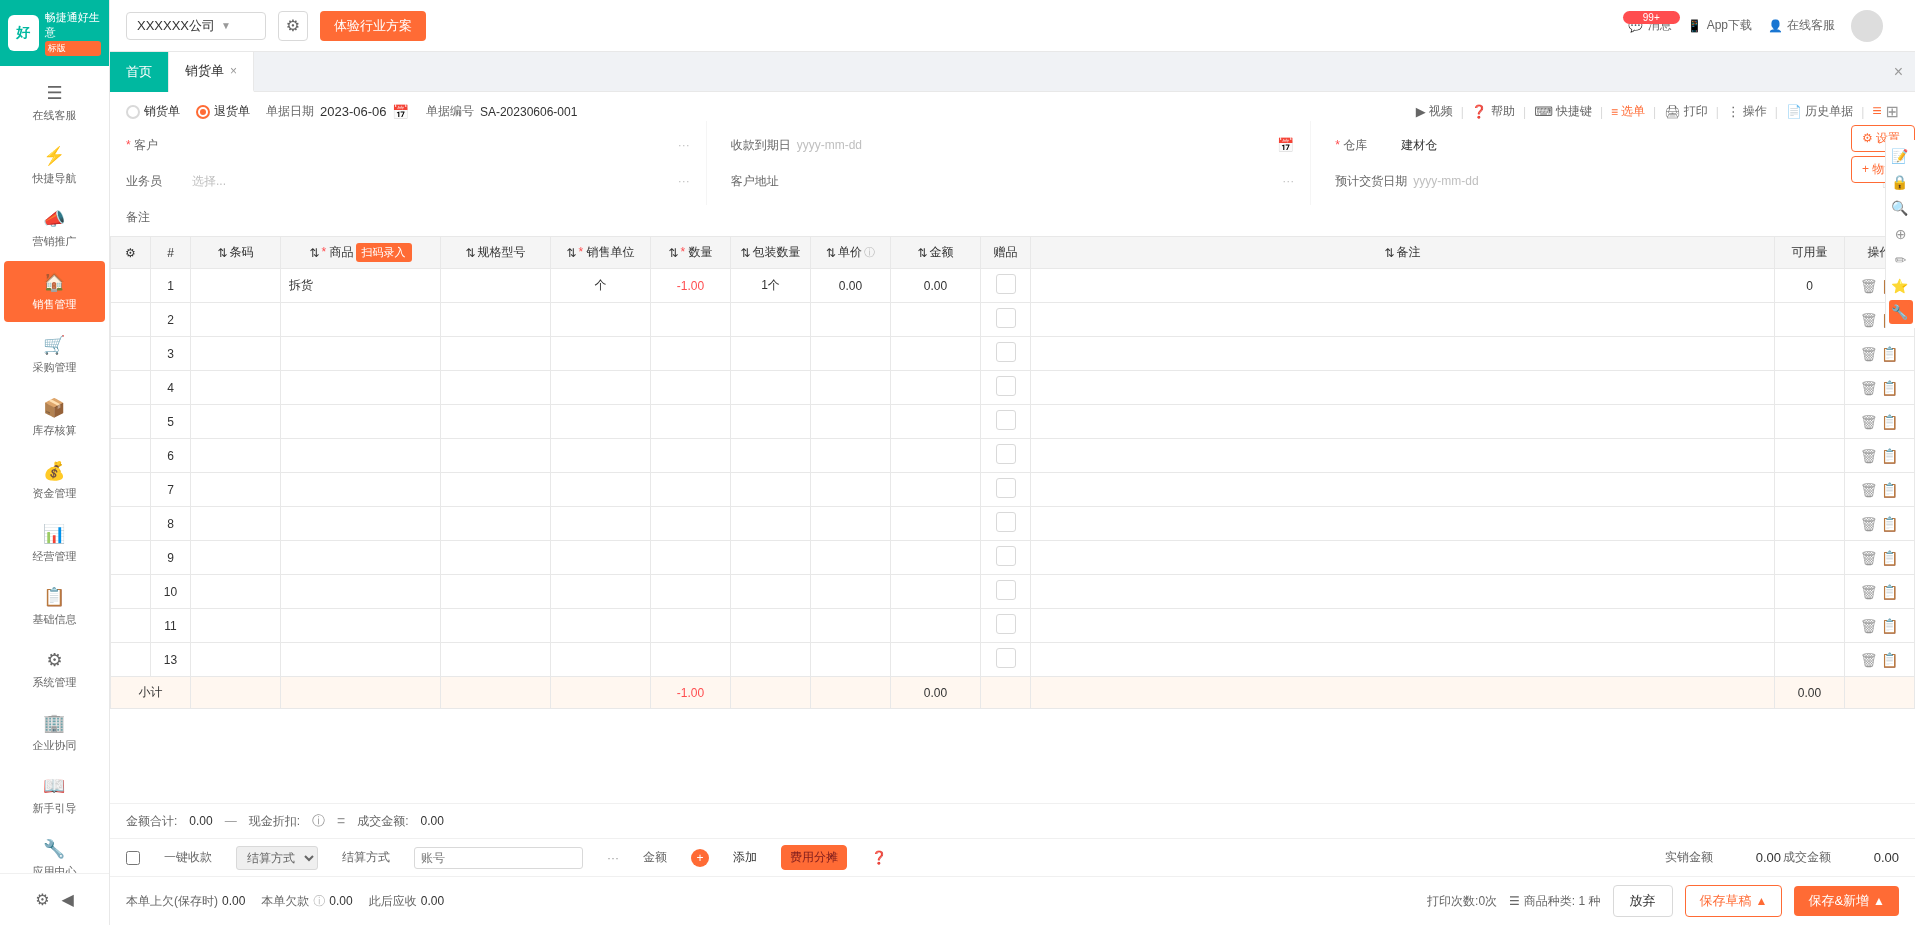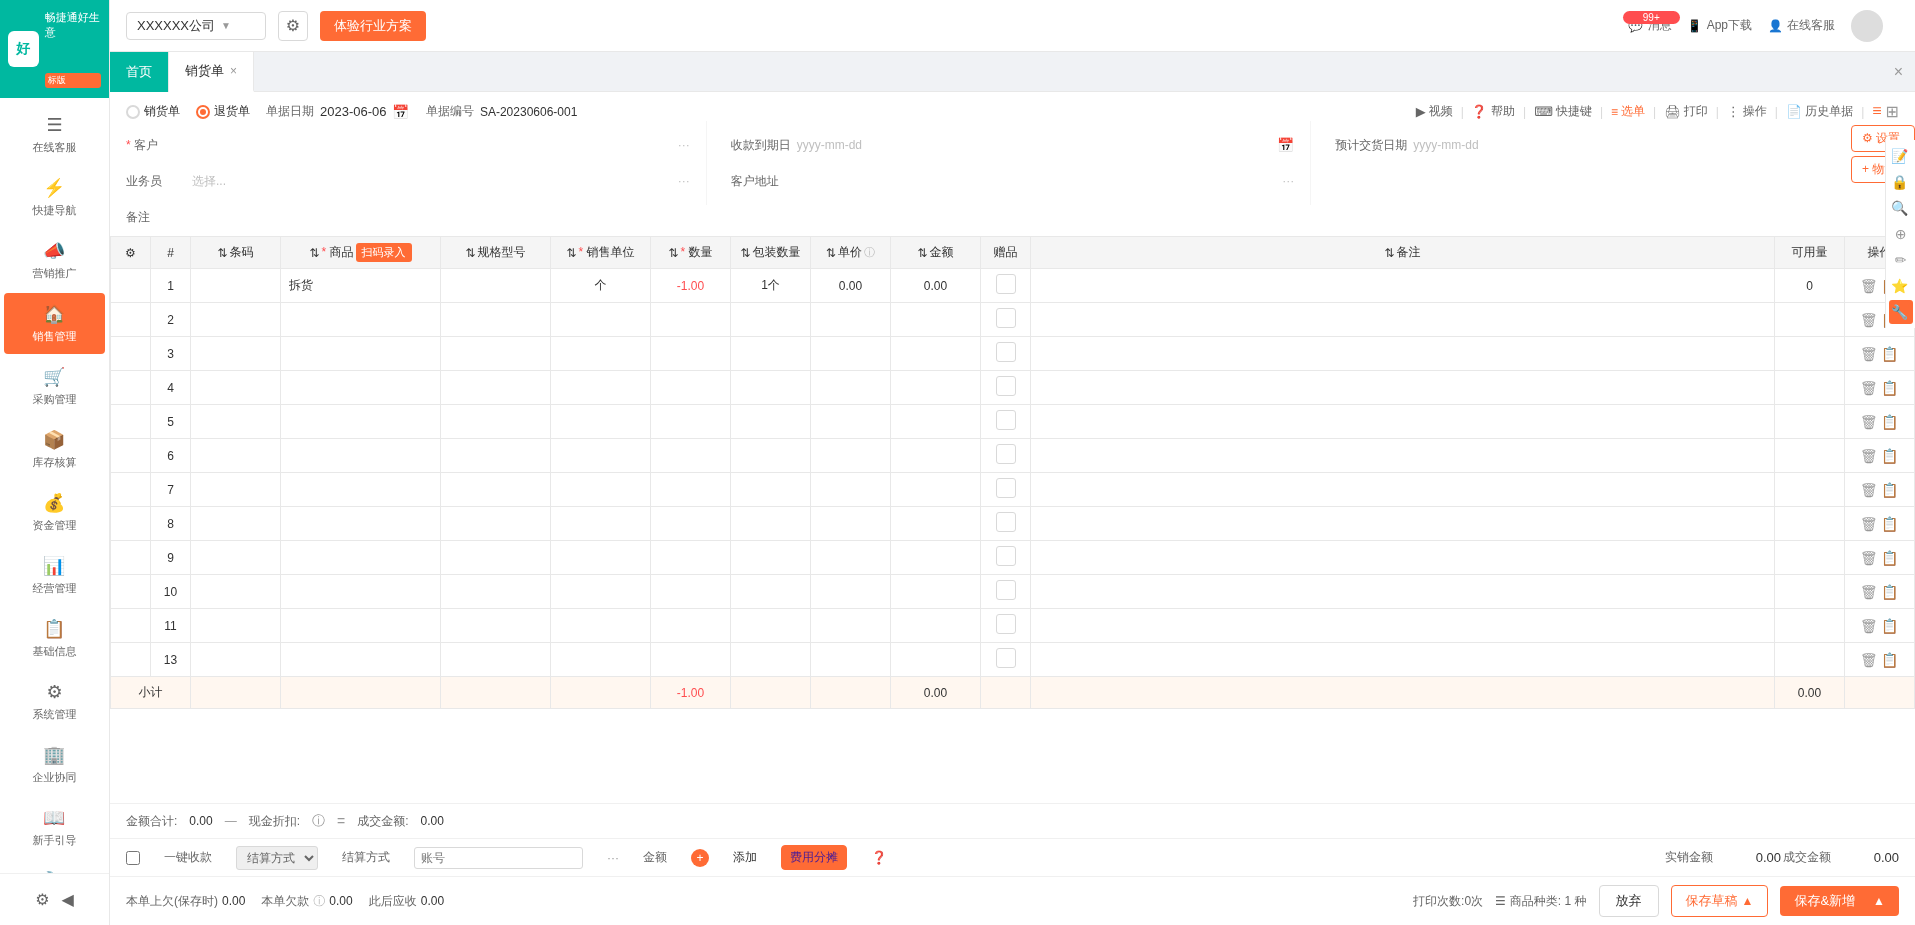--- a/index.html
+++ b/index.html
@@ -3,21 +3,21 @@
   <meta charset="utf-8">
   <style>
     * { margin: 0; padding: 0; box-sizing: border-box; }
     body { font-family: 'Microsoft YaHei', Arial, sans-serif; font-size: 12px; background: #f0f2f5; color: #333; width: 1915px; height: 925px; overflow: hidden; }
 
     
     .sidebar { position: fixed; left: 0; top: 0; width: 110px; height: 925px; background: #fff; display: flex; flex-direction: column; z-index: 100; border-right: 1px solid #e8e8e8; }
     .sidebar-logo { background: #00b8a0; padding: 10px 8px; display: flex; align-items: center; gap: 6px; min-height: 52px; }
     .sidebar-logo .logo-icon { width: 36px; height: 36px; background: #fff; border-radius: 6px; display: flex; align-items: center; justify-content: center; color: #00b8a0; font-weight: bold; font-size: 14px; }
     .sidebar-logo .logo-text { color: #fff; font-size: 11px; line-height: 1.4; }
-    .sidebar-logo .logo-badge { background: #ff6b35; color: #fff; font-size: 9px; padding: 1px 3px; border-radius: 3px; margin-top: 32px; }
+    .sidebar-logo .logo-badge { background: #ff6b35; color: #fff; font-size: 9px; padding: 1px 3px; border-radius: 3px; }
     .sidebar-nav { flex: 1; overflow-y: auto; padding: 4px 0; }
     .sidebar-item { display: flex; flex-direction: column; align-items: center; padding: 10px 4px; cursor: pointer; color: #666; gap: 4px; border-radius: 4px; margin: 2px 4px; }
     .sidebar-item.active { background: #ff6b35; color: #fff; }
     .sidebar-item .si-icon { font-size: 18px; }
     .sidebar-item .si-label { font-size: 11px; text-align: center; }
     .sidebar-bottom { padding: 8px 4px; border-top: 1px solid #f0f0f0; }
     .sidebar-bottom-item { display: flex; flex-direction: column; align-items: center; padding: 8px 4px; cursor: pointer; color: #666; gap: 3px; }
     .sidebar-bottom-item .si-icon { font-size: 16px; }
 
     
@@ -83,37 +83,37 @@
     .footer-equals { color: #999; font-size: 14px; }
     .help-icon { color: #999; cursor: pointer; font-size: 13px; }
 
     
     .payment-row { display: flex; align-items: center; gap: 24px; padding: 6px 16px; background: #fff; border-top: 1px solid #f0f0f0; }
     .payment-checkbox { width: 14px; height: 14px; cursor: pointer; }
     .payment-select { border: 1px solid #d9d9d9; border-radius: 3px; padding: 3px 6px; font-size: 12px; color: #666; min-width: 80px; }
     .payment-input { border: 1px solid #d9d9d9; border-radius: 3px; padding: 3px 6px; font-size: 12px; min-width: 80px; }
     .add-btn { background: #ff6b35; color: #fff; border: none; border-radius: 50%; width: 18px; height: 18px; display: flex; align-items: center; justify-content: center; cursor: pointer; font-size: 12px; }
     .btn-fenyong { border: 1px solid #ff6b35; color: #ff6b35; background: #fff; border-radius: 4px; padding: 3px 8px; cursor: pointer; font-size: 12px; }
-    .btn-fenyong.active { background: #ff6b35; color: #4c1d95; }
+    .btn-fenyong.active { background: #ff6b35; color: #7f1d1d; }
     .amount-summary { margin-left: auto; display: flex; flex-direction: row; align-items: flex-end; gap: 2px; }
     .amount-row { display: flex; align-items: center; gap: 8px; }
     .amount-label { color: #666; font-size: 12px; }
     .amount-value { color: #333; font-size: 13px; font-weight: 500; min-width: 60px; text-align: right; }
 
     
     .bottom-bar { display: flex; align-items: center; padding: 8px 16px; background: #fff; border-top: 1px solid #f0f0f0; gap: 16px; }
     .bottom-stat { display: flex; align-items: center; gap: 4px; font-size: 12px; color: #666; }
     .bottom-stat .val { color: #333; }
     .bottom-stat .help { color: #bbb; cursor: pointer; }
     .bottom-right { margin-left: auto; display: flex; align-items: center; gap: 12px; }
     .print-info { color: #666; font-size: 12px; }
     .product-type { display: flex; align-items: center; gap: 4px; color: #666; font-size: 12px; }
     .btn-abandon { border: 1px solid #d9d9d9; background: #fff; color: #333; border-radius: 4px; padding: 6px 16px; cursor: pointer; font-size: 13px; }
     .btn-save-draft { background: #fff; border: 1px solid #ff6b35; color: #ff6b35; border-radius: 4px; padding: 6px 14px; cursor: pointer; font-size: 13px; display: flex; align-items: center; gap: 4px; }
-    .btn-save-new { background: #ff6b35; color: #fff; border: none; border-radius: 4px; padding: 6px 14px; cursor: pointer; font-size: 13px; display: flex; align-items: center; gap: 18px; }
+    .btn-save-new { background: #ff6b35; color: #fff; border: none; border-radius: 4px; padding: 6px 14px; cursor: pointer; font-size: 13px; display: flex; align-items: center; gap: 4px; }
     .btn-arrow { font-size: 12px; }
 
     
     .right-panel { position: fixed; right: 0; top: 140px; width: 30px; background: #fff; border-left: 1px solid #e8e8e8; display: flex; flex-direction: column; align-items: center; padding: 4px 0; gap: 2px; }
     .right-panel-item { width: 24px; height: 24px; display: flex; align-items: center; justify-content: center; cursor: pointer; color: #999; font-size: 14px; border-radius: 3px; }
 
     .header-fields { display: flex; width: 100%; gap: 8px; }
     .header-col { flex: 1; display: flex; flex-direction: column; gap: 8px; padding: 10px 16px; border-right: 1px solid #f5f5f5; }
     .header-col:last-child { border-right: none; }
     .field-row { display: flex; align-items: center; gap: 6px; min-height: 28px; }
@@ -335,20 +335,25 @@
             <span class="calendar-icon">📅</span>
           </div>
           <div class="field-row">
             <span class="field-label">客户地址</span>
             <span class="field-value field-placeholder"></span>
             <span class="field-dots">···</span>
           </div>
         </div>
 
         <div class="header-col" style="position:relative;">
+          <div class="field-row">
+            <span class="field-label req">仓库</span>
+            <span class="field-value">建材仓</span>
+            <span class="field-dots">···</span>
+          </div>
           <div class="field-row">
             <span class="field-label">预计交货日期</span>
             <span class="field-value field-placeholder">yyyy-mm-dd</span>
             <span class="calendar-icon">📅</span>
           </div>
 
           <div style="position:absolute; right:0; top:4px; display:flex; flex-direction:column; gap:4px; width:64px;">
             <button class="btn-settings">⚙ 设置</button>
             <button class="btn-logistics">+ 物流</button>
           </div>

